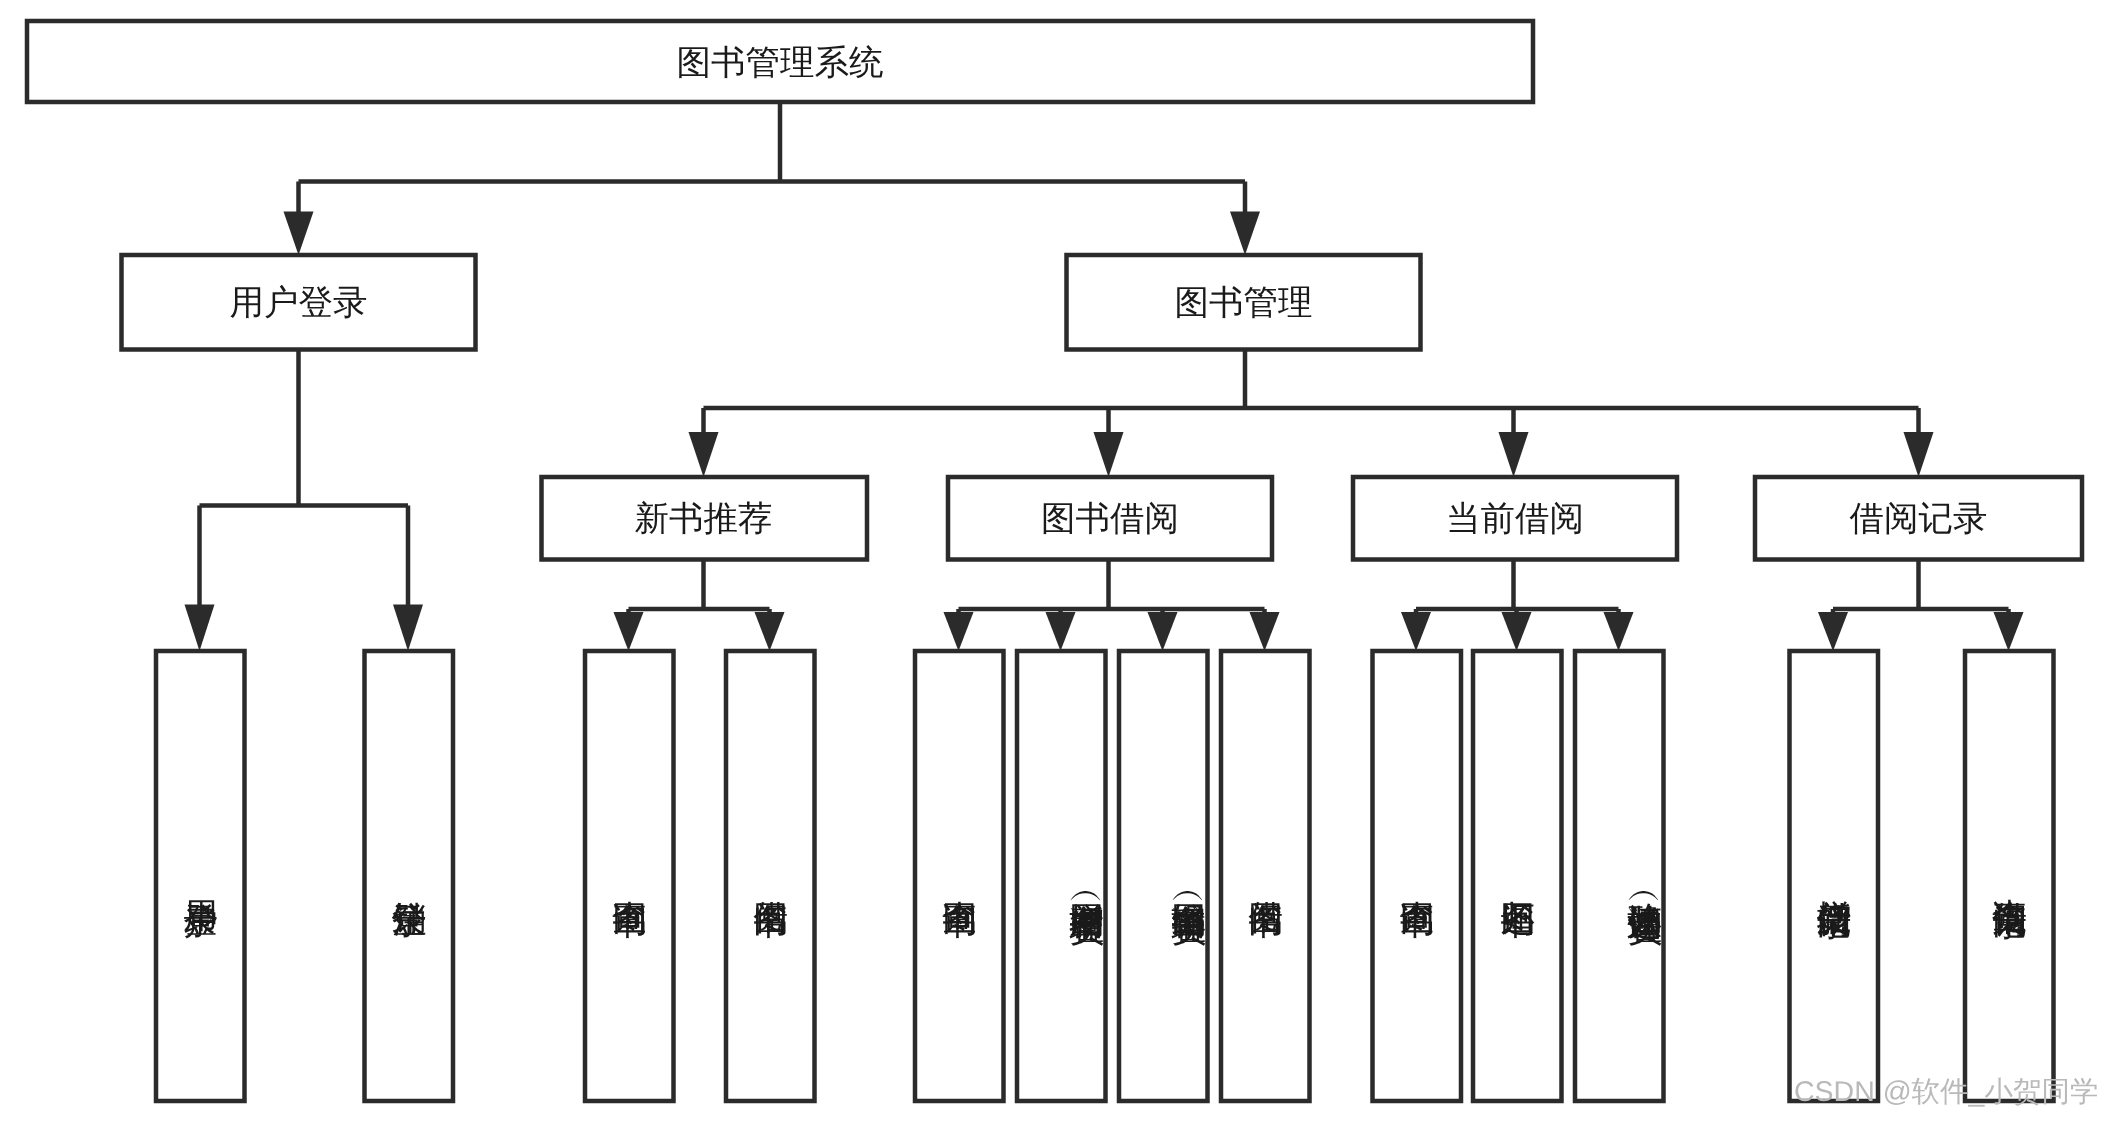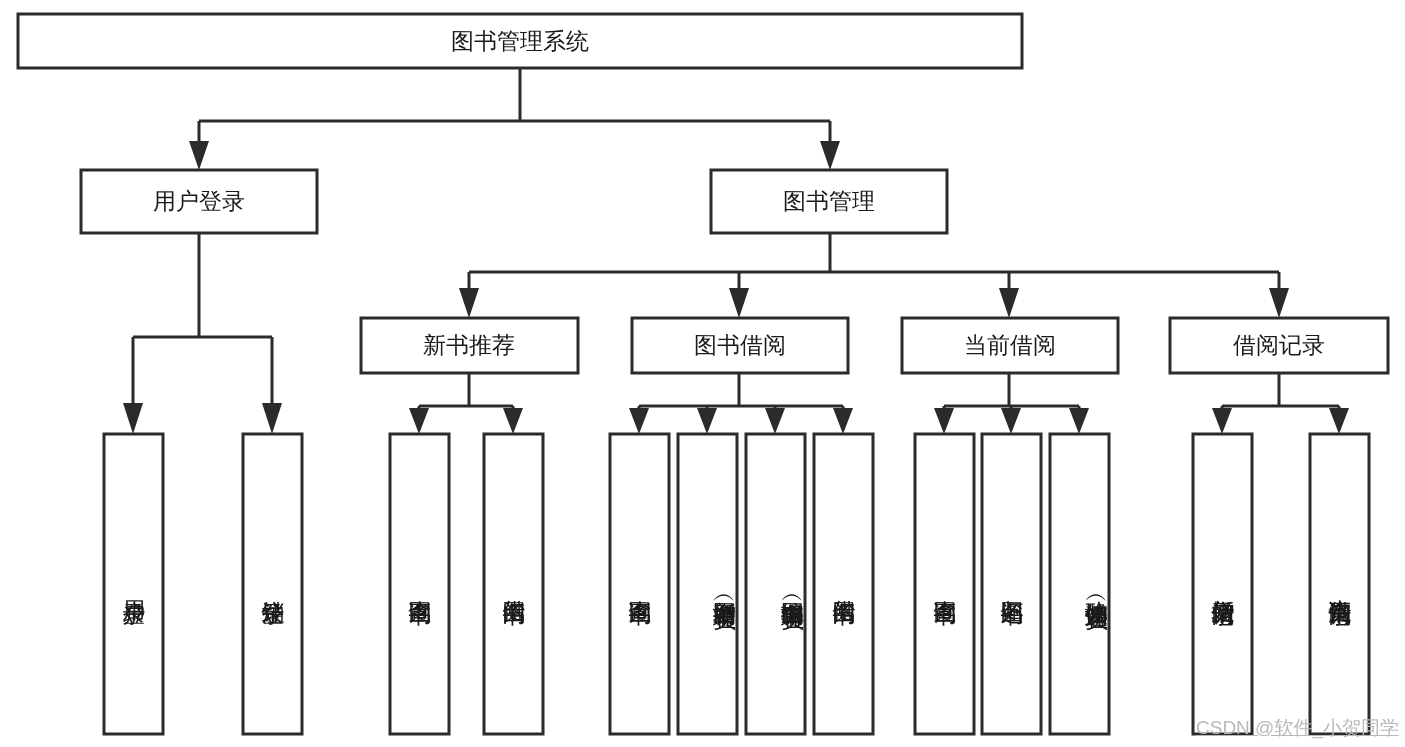--- a/index.html
+++ b/index.html
@@ -64,21 +64,20 @@
     white-space: nowrap;
     user-select: none;
   }
   .watermark {
     position: absolute;
     font-family: "Liberation Sans", "DejaVu Sans", sans-serif;
     font-size: 19px;
     color: #b9b9b9;
     white-space: nowrap;
     user-select: none;
-    text-decoration: underline;
   }
 </style>
 </head>
 <body>
 
 <div id="diagram-root">
 
   <svg id="diagram-svg" viewBox="0 0 1405 747" xmlns="http://www.w3.org/2000/svg">
 
     <g>

